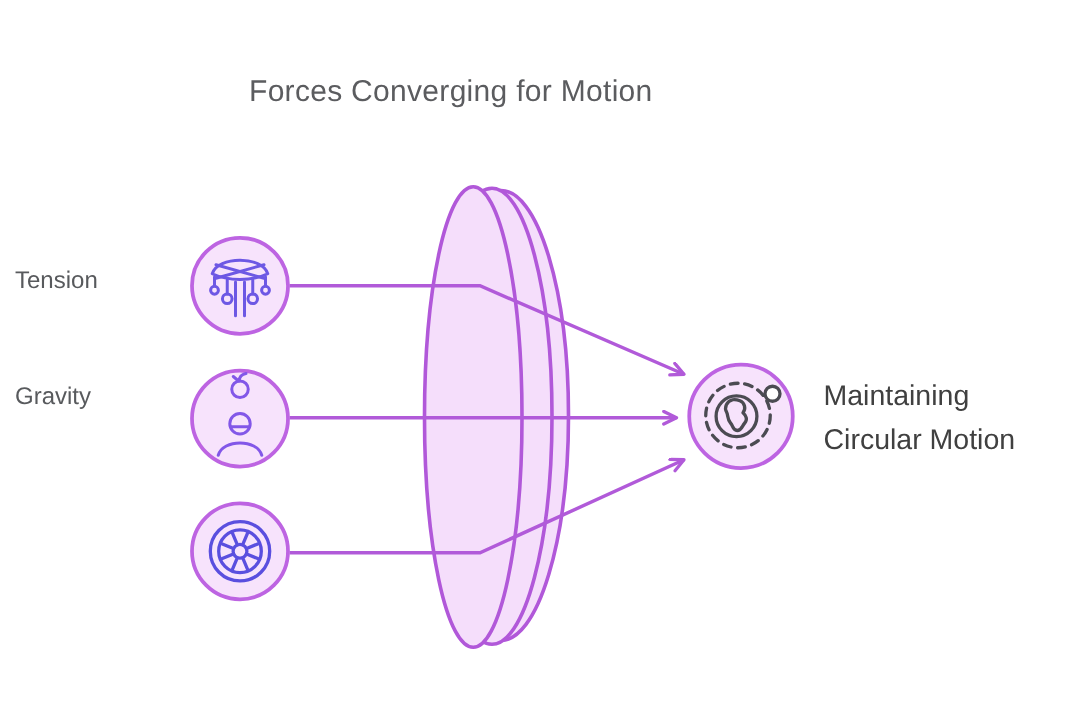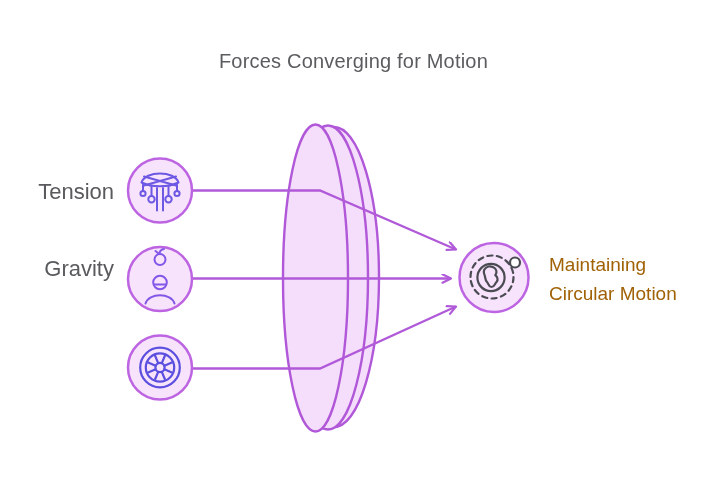--- a/index.html
+++ b/index.html
@@ -6,42 +6,42 @@
   .stage{
     position:relative;
     width:728px;height:485px;
     background:#ffffff;
     font-family:"Liberation Sans", sans-serif;
     overflow:hidden;
   }
   .title{
     position:absolute;
     left:166px;top:50px;width:322px;
-    text-align:right;
+    text-align:left;
     font-size:20px;
     color:#5b5c5f;
     letter-spacing:0.2px;
   }
   .canvas{position:absolute;left:0;top:0;}
   .in-label{
     position:absolute;
     left:10px;width:104px;height:24px;
-    text-align:right;
-    font-size:22px;
+    text-align:left;
+    font-size:16px;
     color:#585a5d;
   }
   .in-label.t{top:179px;}
   .in-label.g{top:256px;}
   .in-label.f{top:356px;}
   .out-label{
     position:absolute;
     left:549px;top:250px;width:152px;
     font-size:19px;
     line-height:29px;
-    color:#a16207;
+    color:#404040;
   }
 </style>
 </head>
 <body>
 
 <div class="stage">
 
   <div class="title">Forces Converging for Motion</div>
 
   <svg class="canvas" width="728" height="485" viewBox="0 0 728 485">

